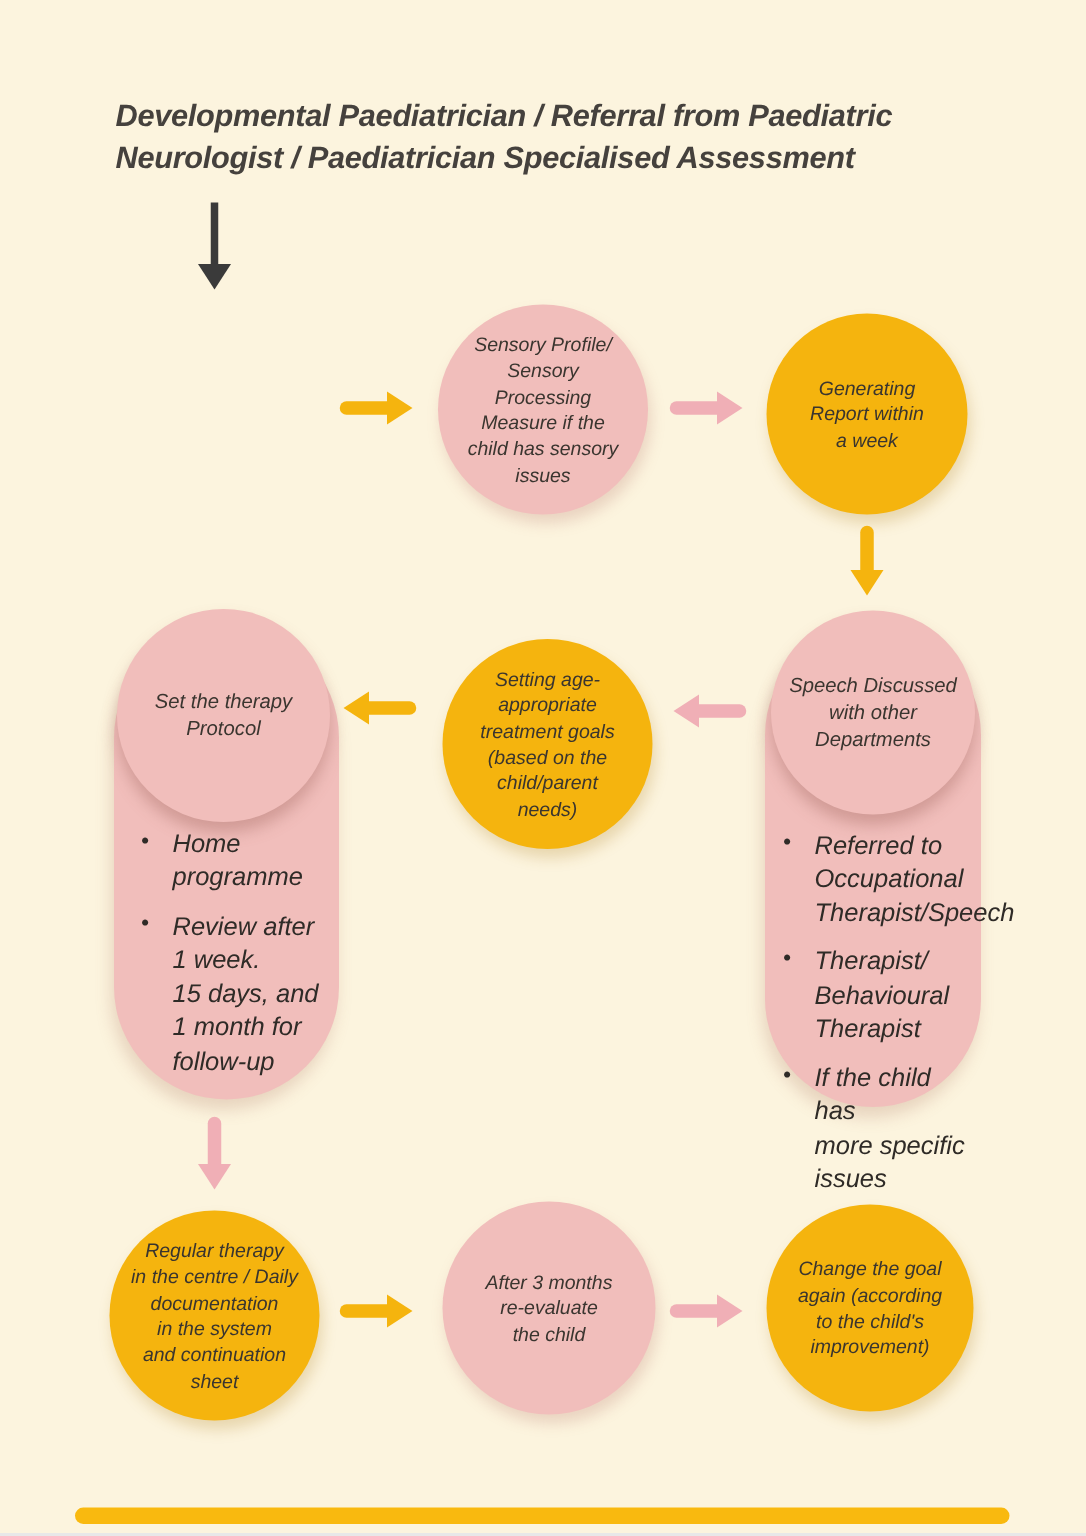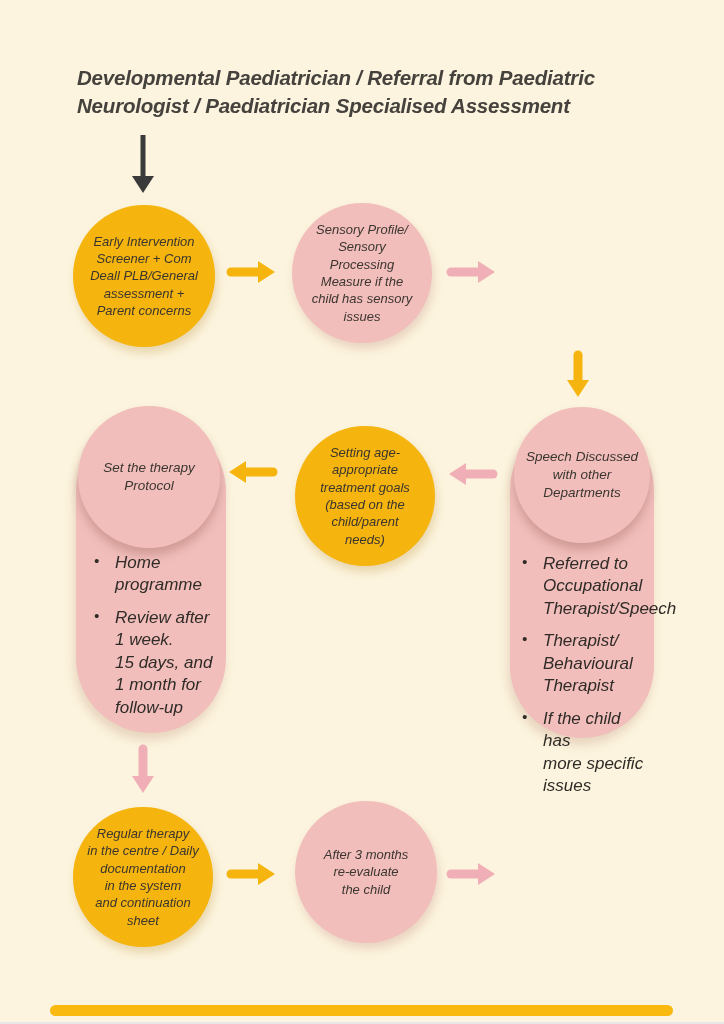--- a/index.html
+++ b/index.html
@@ -67,47 +67,45 @@
 <div class="stage">
 
   <h1 class="title">Developmental Paediatrician / Referral from Paediatric
 Neurologist / Paediatrician Specialised Assessment</h1>
 
   <svg class="arrow arrow-black" style="left:130px;top:134px" width="26" height="60" viewBox="0 0 26 60">
     <line x1="13" y1="1" x2="13" y2="44" stroke="currentColor" stroke-width="5"></line>
     <path d="M2 42 L24 42 L13 59 Z" fill="currentColor"></path>
   </svg>
 
-  <div class="node yellow-node" style="left:73px;top:205px;width:142px;height:142px">
-    <span class="node-label">Early Intervention
-Screener + Com
-Deall PLB/General
-assessment +
-Parent concerns</span>
-  </div>
 
   <svg class="arrow arrow-yellow" style="left:228px;top:260px" width="48" height="24" viewBox="0 0 48 24">
     <line x1="3" y1="12" x2="32" y2="12" stroke="currentColor" stroke-width="9" stroke-linecap="round"></line>
     <path d="M30 1 L47 12 L30 23 Z" fill="currentColor"></path>
   </svg>
 
   <div class="node pink-node" style="left:292px;top:203px;width:140px;height:140px">
     <span class="node-label">Sensory Profile/
 Sensory
 Processing
 Measure if the
 child has sensory
 issues</span>
   </div>
 
   <svg class="arrow arrow-pink" style="left:448px;top:260px" width="48" height="24" viewBox="0 0 48 24">
     <line x1="3" y1="12" x2="32" y2="12" stroke="currentColor" stroke-width="9" stroke-linecap="round"></line>
     <path d="M30 1 L47 12 L30 23 Z" fill="currentColor"></path>
   </svg>
 
+  <div class="node yellow-node" style="left:511px;top:209px;width:134px;height:134px">
+    <span class="node-label">Generating
+Report within
+a week</span>
+  </div>
 
   <svg class="arrow arrow-yellow" style="left:566px;top:352px" width="24" height="46" viewBox="0 0 24 46">
     <line x1="12" y1="3" x2="12" y2="30" stroke="currentColor" stroke-width="9" stroke-linecap="round"></line>
     <path d="M1 28 L23 28 L12 45 Z" fill="currentColor"></path>
   </svg>
 
   <div class="pill" style="left:510px;top:405px;width:144px;height:333px">
     <div class="pill-capsule" style="left:0;top:13px;width:144px;height:320px;border-radius:72px"></div>
     <div class="pill-head" style="left:4px;top:2px;width:136px;height:136px">
       <span class="node-label">Speech Discussed
@@ -186,16 +184,22 @@
     <span class="node-label">After 3 months
 re-evaluate
 the child</span>
   </div>
 
   <svg class="arrow arrow-pink" style="left:448px;top:862px" width="48" height="24" viewBox="0 0 48 24">
     <line x1="3" y1="12" x2="32" y2="12" stroke="currentColor" stroke-width="9" stroke-linecap="round"></line>
     <path d="M30 1 L47 12 L30 23 Z" fill="currentColor"></path>
   </svg>
 
+  <div class="node yellow-node" style="left:511px;top:803px;width:138px;height:138px">
+    <span class="node-label">Change the goal
+again (according
+to the child's
+improvement)</span>
+  </div>
 
   <div class="bottom-bar" style="left:50px;top:1005px;width:623px;height:11px"></div>
 
 </div>
 
 </body></html>

